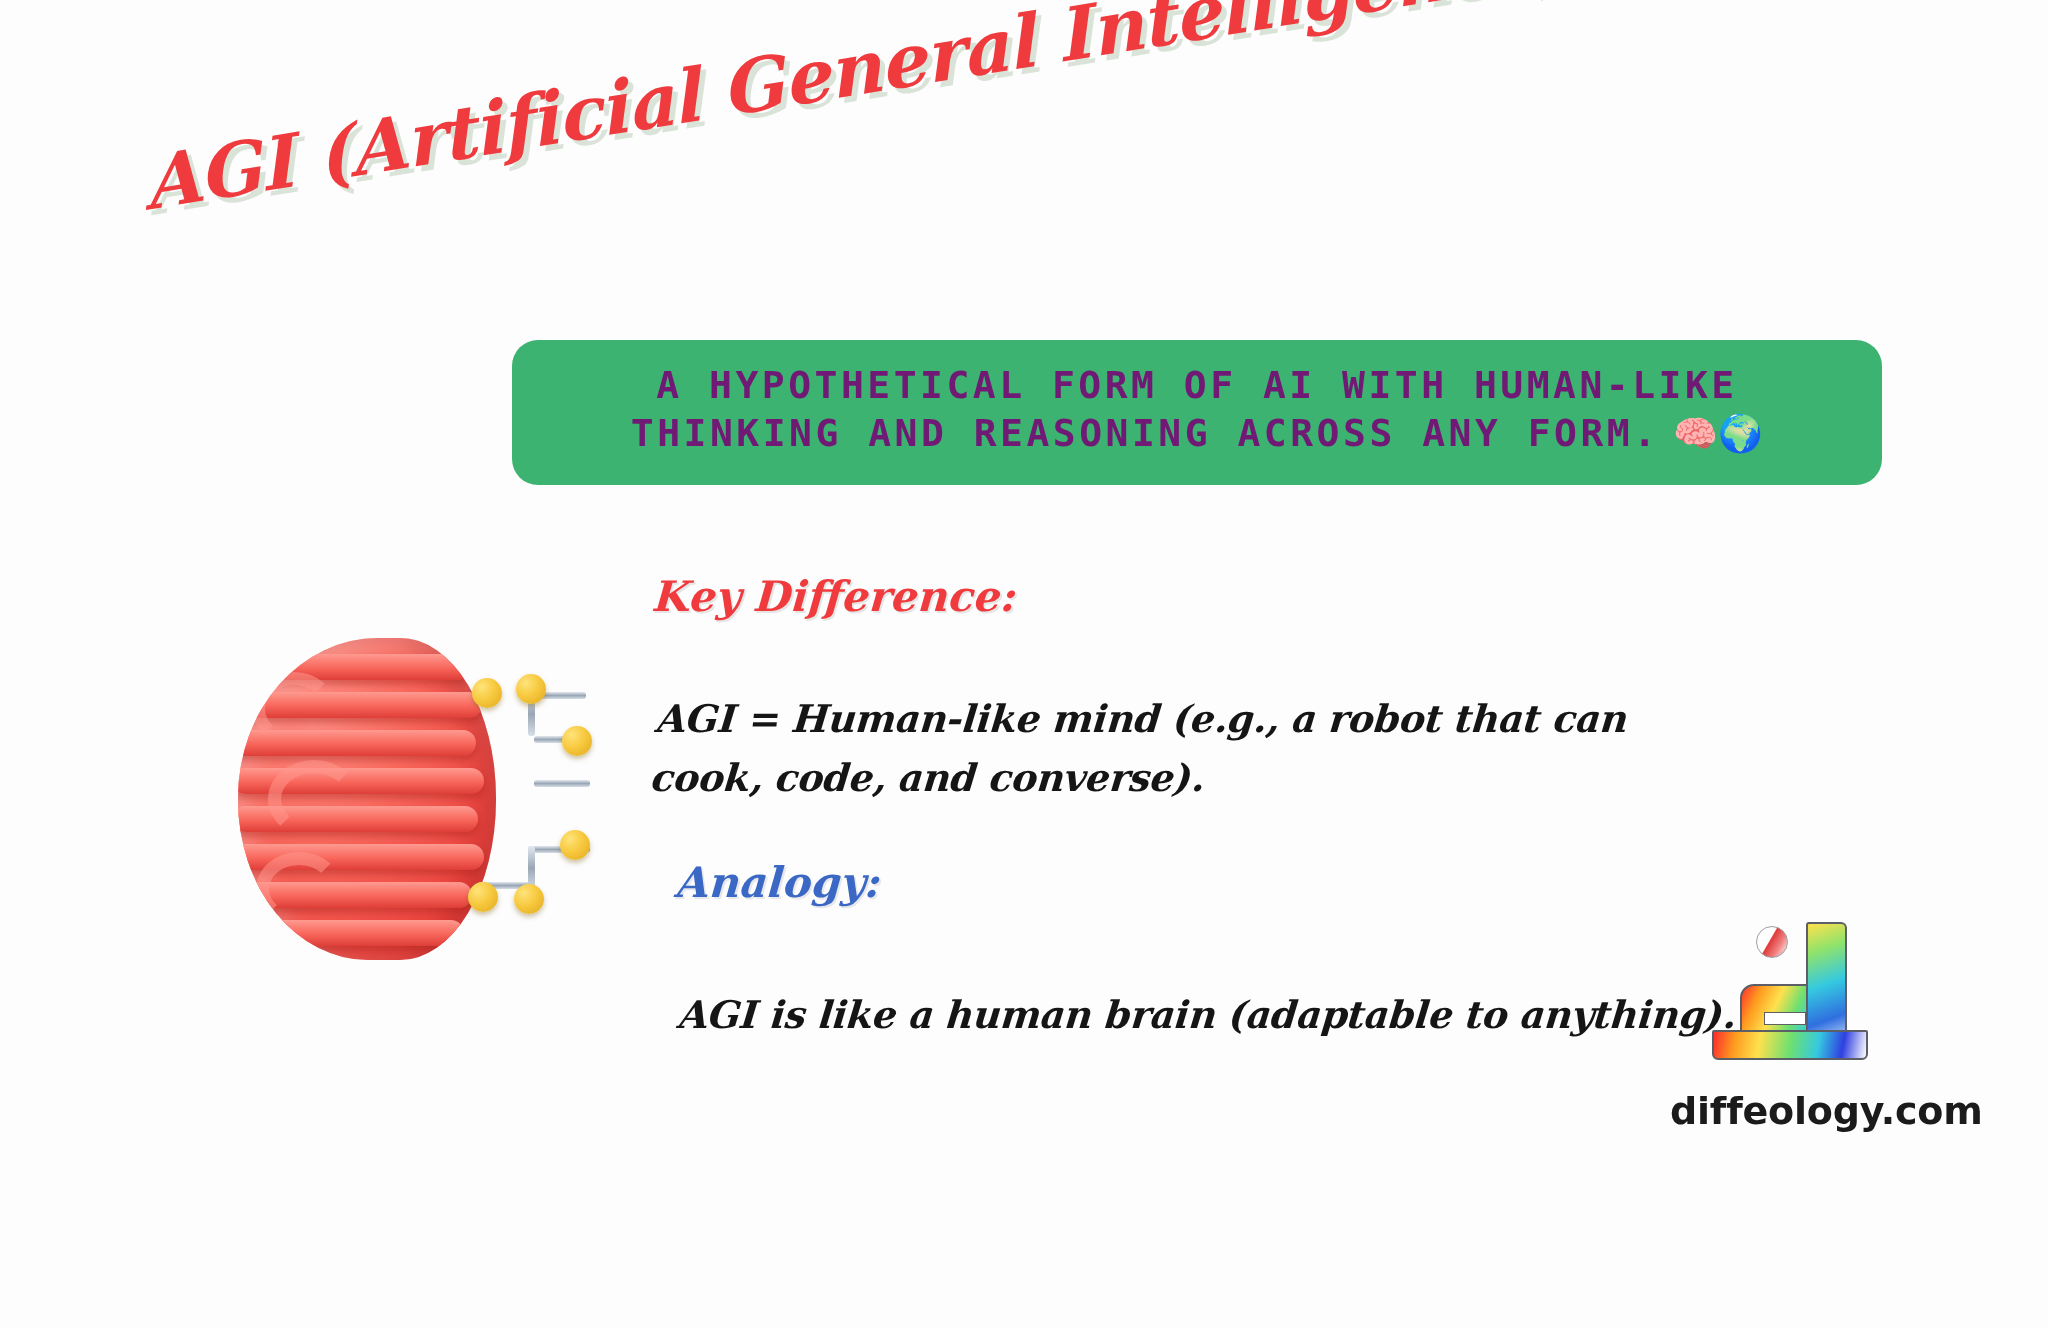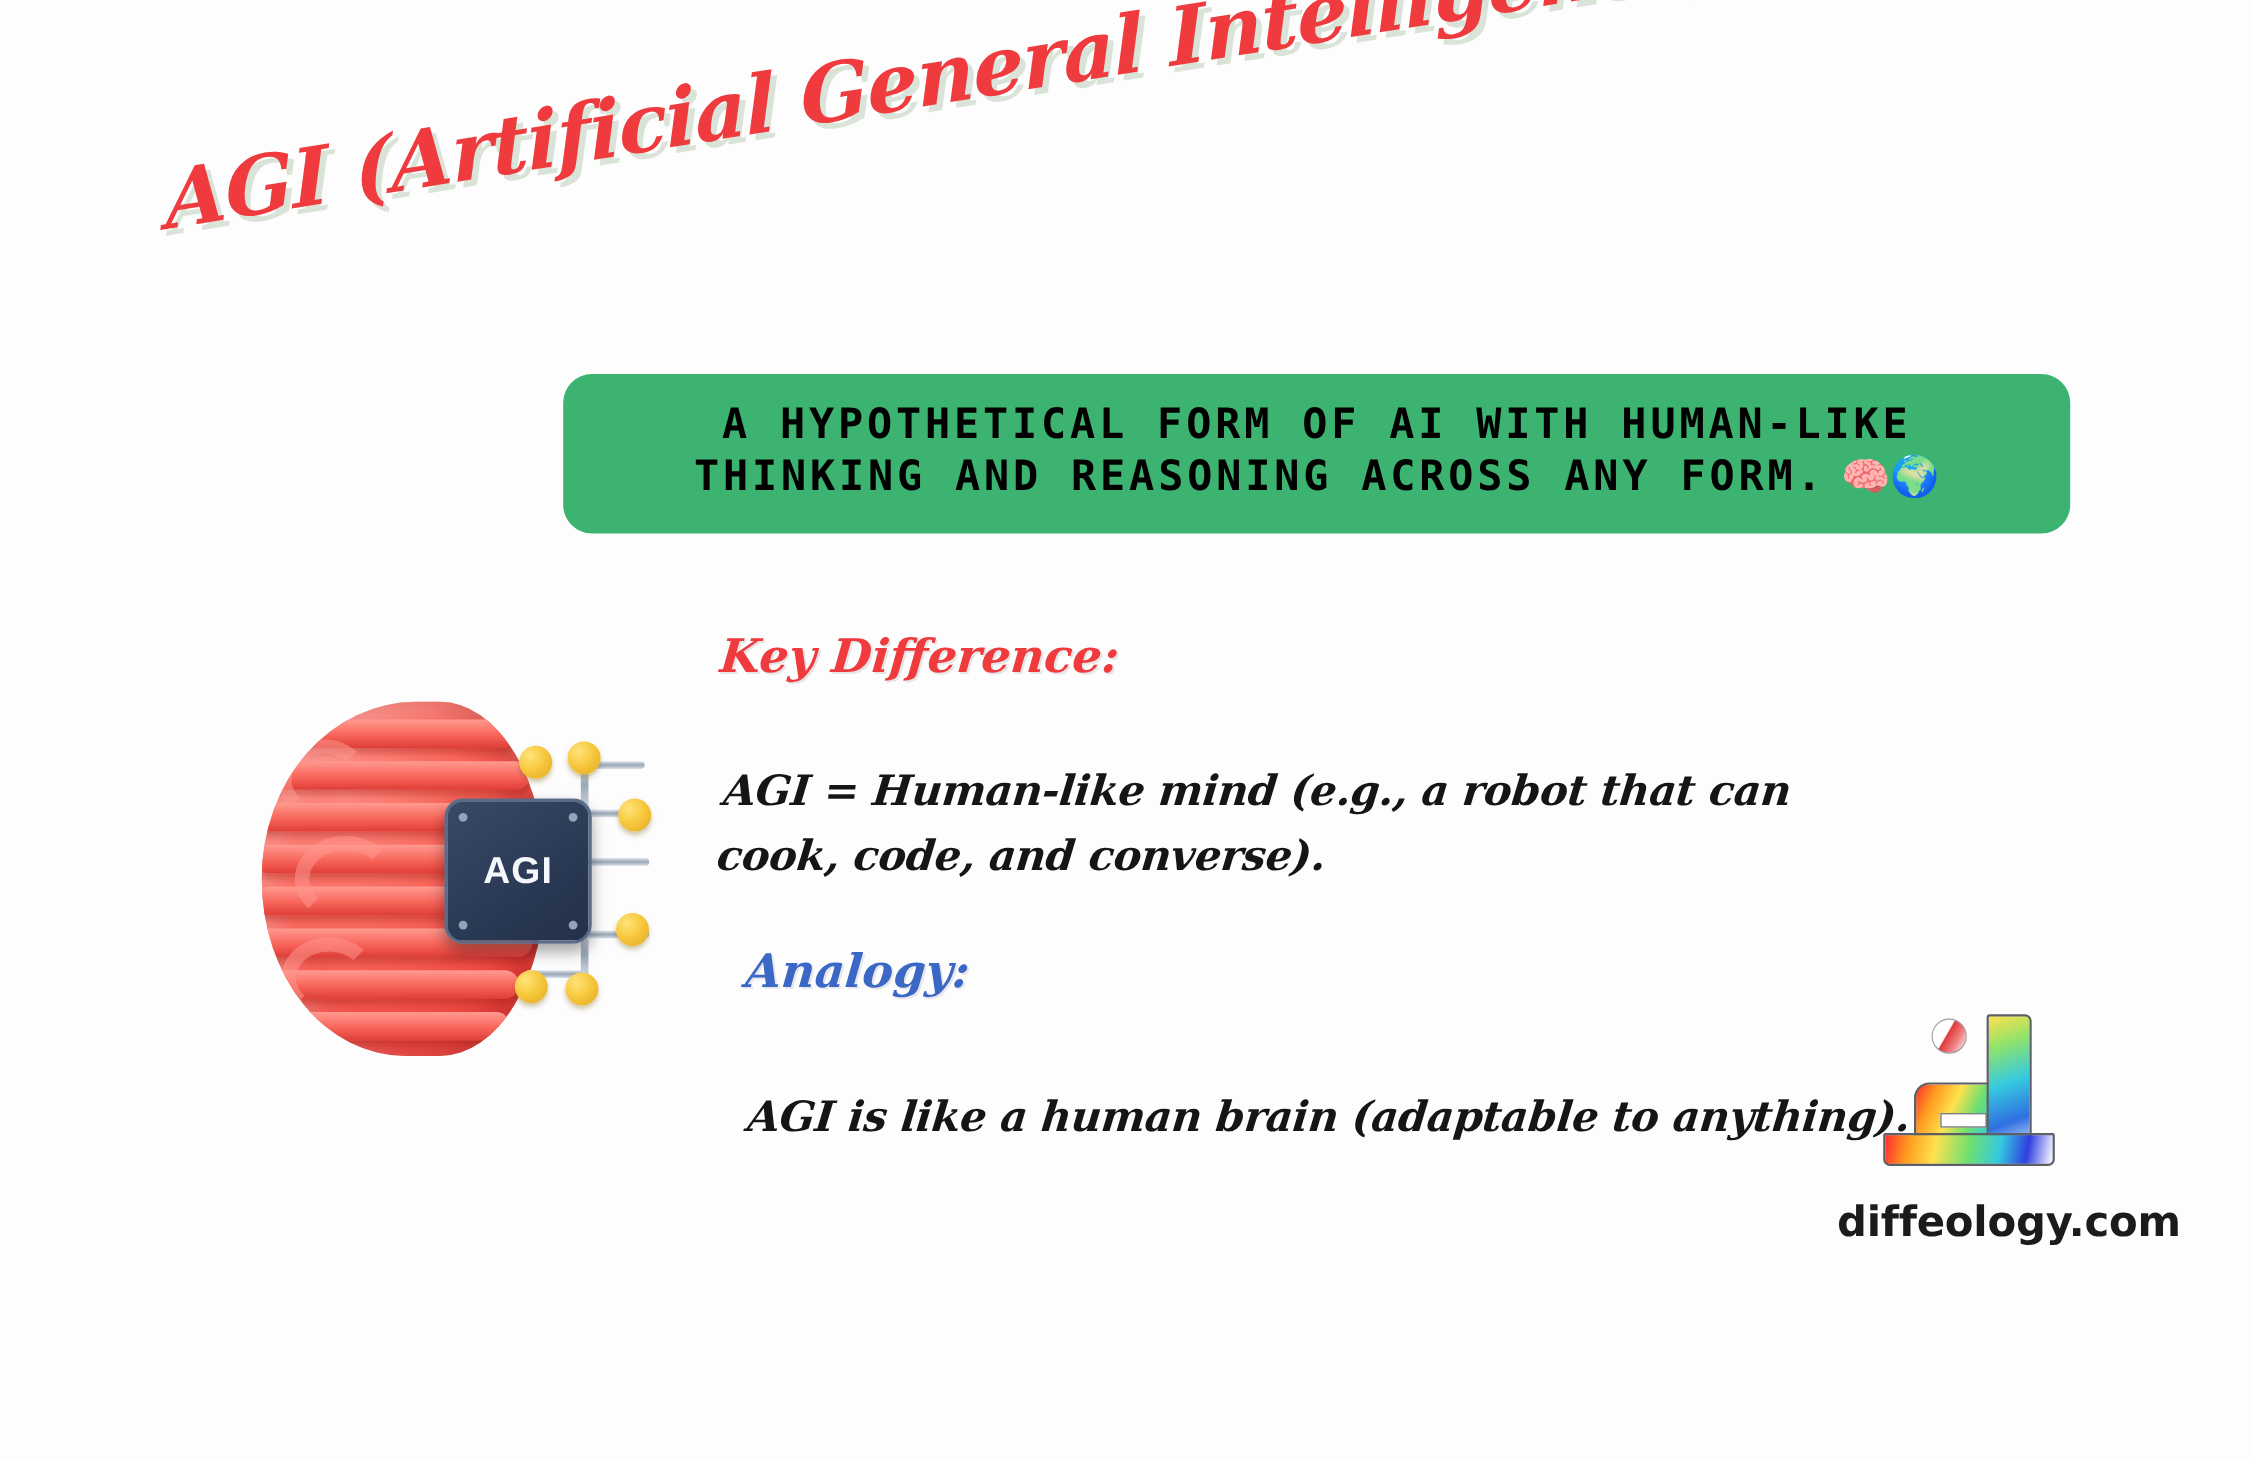--- a/index.html
+++ b/index.html
@@ -57,21 +57,21 @@
     flex-direction: column;
     align-items: center;
     justify-content: center;
     padding: 4px 24px 10px 24px;
   }
   .banner-line {
     font-family: "DejaVu Sans Mono", monospace;
     font-weight: bold;
     font-size: 38px;
     letter-spacing: 3.5px;
-    color: #000000;
+    color: #701a75;
     line-height: 1.24;
     white-space: nowrap;
     text-align: left;
   }
   .banner-emojis {
     font-size: 36px;
     letter-spacing: 0;
     margin-left: 14px;
   }
 
@@ -314,27 +314,20 @@
     <div class="lead" style="left:290px; top:216px; width:7px;  height:44px;"></div>
     <div class="lead" style="left:240px; top:252px; width:52px; height:7px;"></div>
 
     <div class="node" style="left:234px; top:48px;"></div>
     <div class="node" style="left:278px; top:44px;"></div>
     <div class="node" style="left:324px; top:96px;"></div>
     <div class="node" style="left:322px; top:200px;"></div>
     <div class="node" style="left:230px; top:252px;"></div>
     <div class="node" style="left:276px; top:254px;"></div>
 
-    <div id="chip">
-      <div class="chip-screw" style="left:10px; top:10px;"></div>
-      <div class="chip-screw" style="right:10px; top:10px;"></div>
-      <div class="chip-screw" style="left:10px; bottom:10px;"></div>
-      <div class="chip-screw" style="right:10px; bottom:10px;"></div>
-      <span id="chip-label">AGI</span>
-    </div>
   </div>
 
   <div class="script-heading" id="key-difference-label">Key Difference:</div>
   <div class="body-text" id="key-difference-text">AGI = Human-like mind (e.g., a robot that can cook, code, and converse).</div>
 
   <div class="script-heading" id="analogy-label">Analogy:</div>
   <div class="body-text" id="analogy-text">AGI is like a human brain (adaptable to anything).</div>
 
   <div id="watermark">
     <div id="logo-mark">

